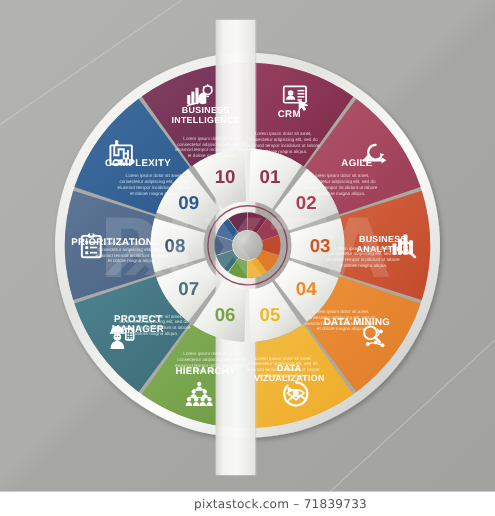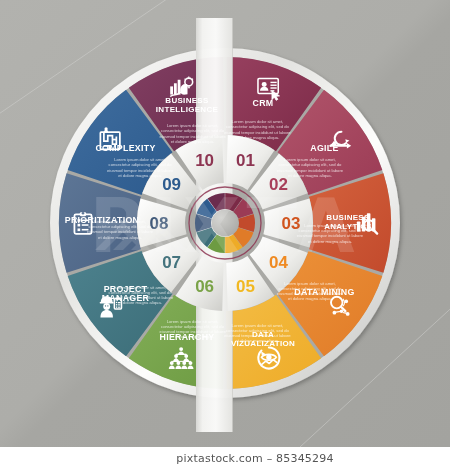--- a/index.html
+++ b/index.html
@@ -404,16 +404,16 @@
         <path d="M95 250 l28 -28 28 28 -10 0 -18 -18 -18 18 z"></path>
         <path d="M113 250 l28 -28 28 28 -10 0 -18 -18 -18 18 z"></path>
         <path d="M131 250 l28 -28 28 28 -10 0 -18 -18 -18 18 z"></path>
       </g>
       <text x="225" y="252" text-anchor="middle" font-family="DejaVu Sans, sans-serif" font-size="74" font-weight="700" fill="#ffffff" opacity="0.14" letter-spacing="6">PIXTA</text>
     </svg>
 
   </div>
 
   <div id="footer">
-    <span class="credit">pixtastock.com – 85345294</span>
+    <span class="credit">pixtastock.com – 71839733</span>
   </div>
 
 </div>
 
 </body></html>

